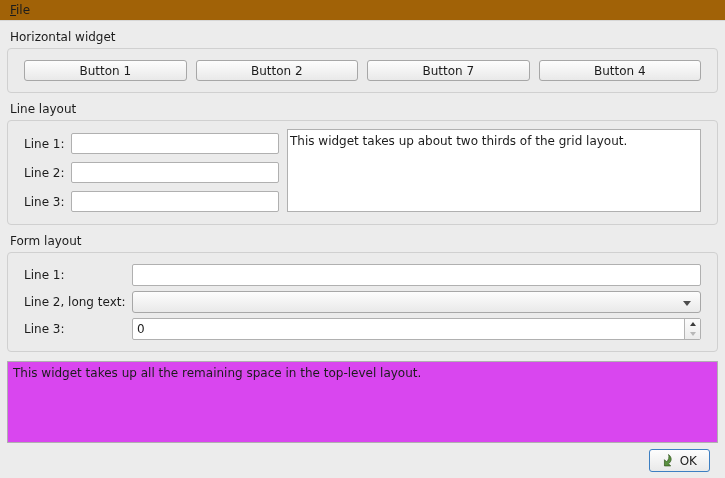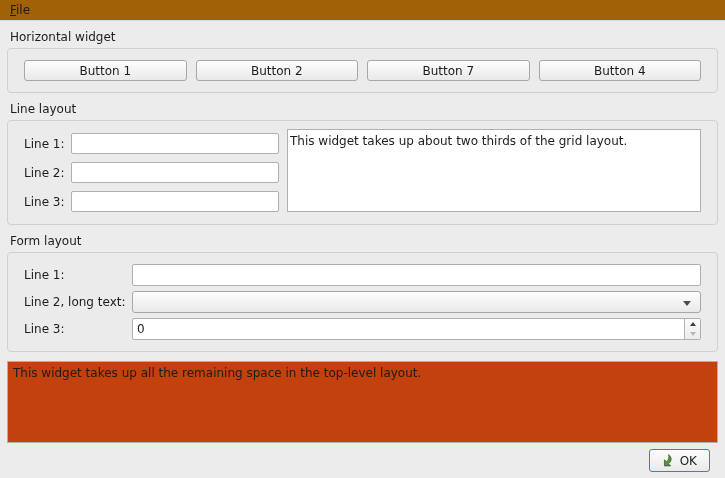--- a/index.html
+++ b/index.html
@@ -120,21 +120,21 @@
     width: 0; height: 0;
     border-left: 3.5px solid transparent; border-right: 3.5px solid transparent;
     border-top: 4px solid #b8b8b8;
   }
 
   
   .big-edit {
     margin: 9px 7px 0 7px;
     height: 82px;
     border: 1px solid #b0b0b0;
-    background: #c2410c;
+    background: #d946ef;
     padding: 3px 5px;
     line-height: 16px;
     overflow: hidden;
   }
 
   
   .dialog-buttons {
     display: flex; justify-content: flex-end; align-items: center;
     gap: 9px;
     margin: 6px 15px 0 0;

